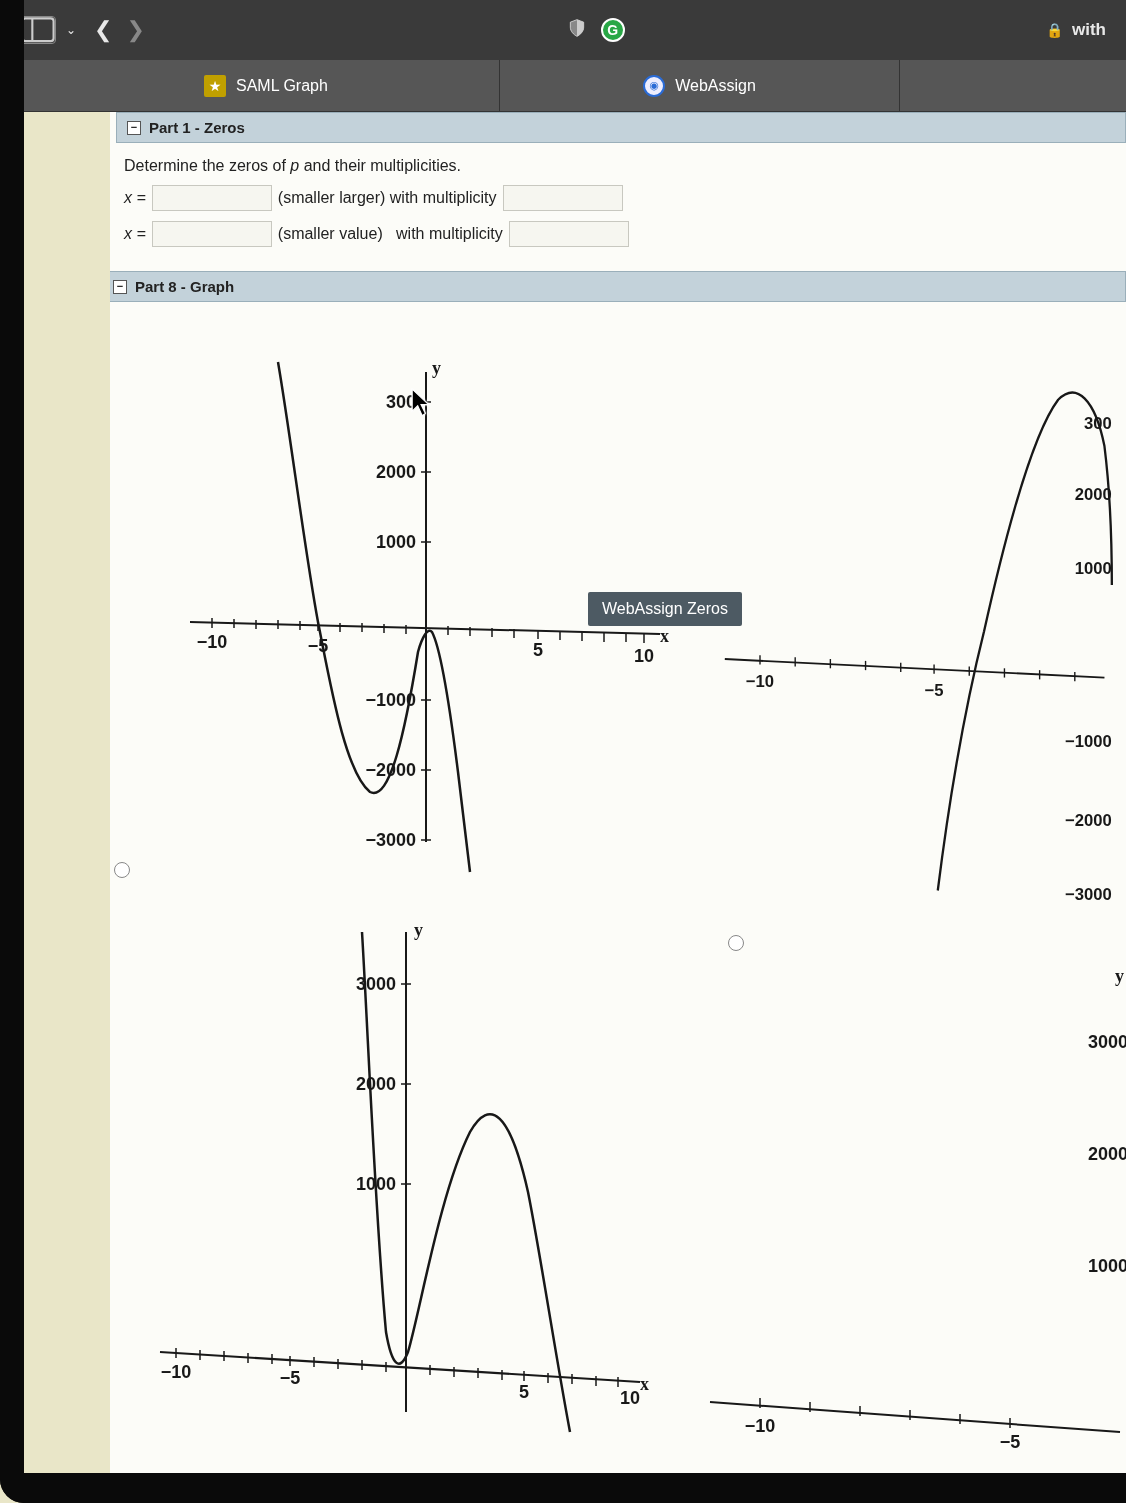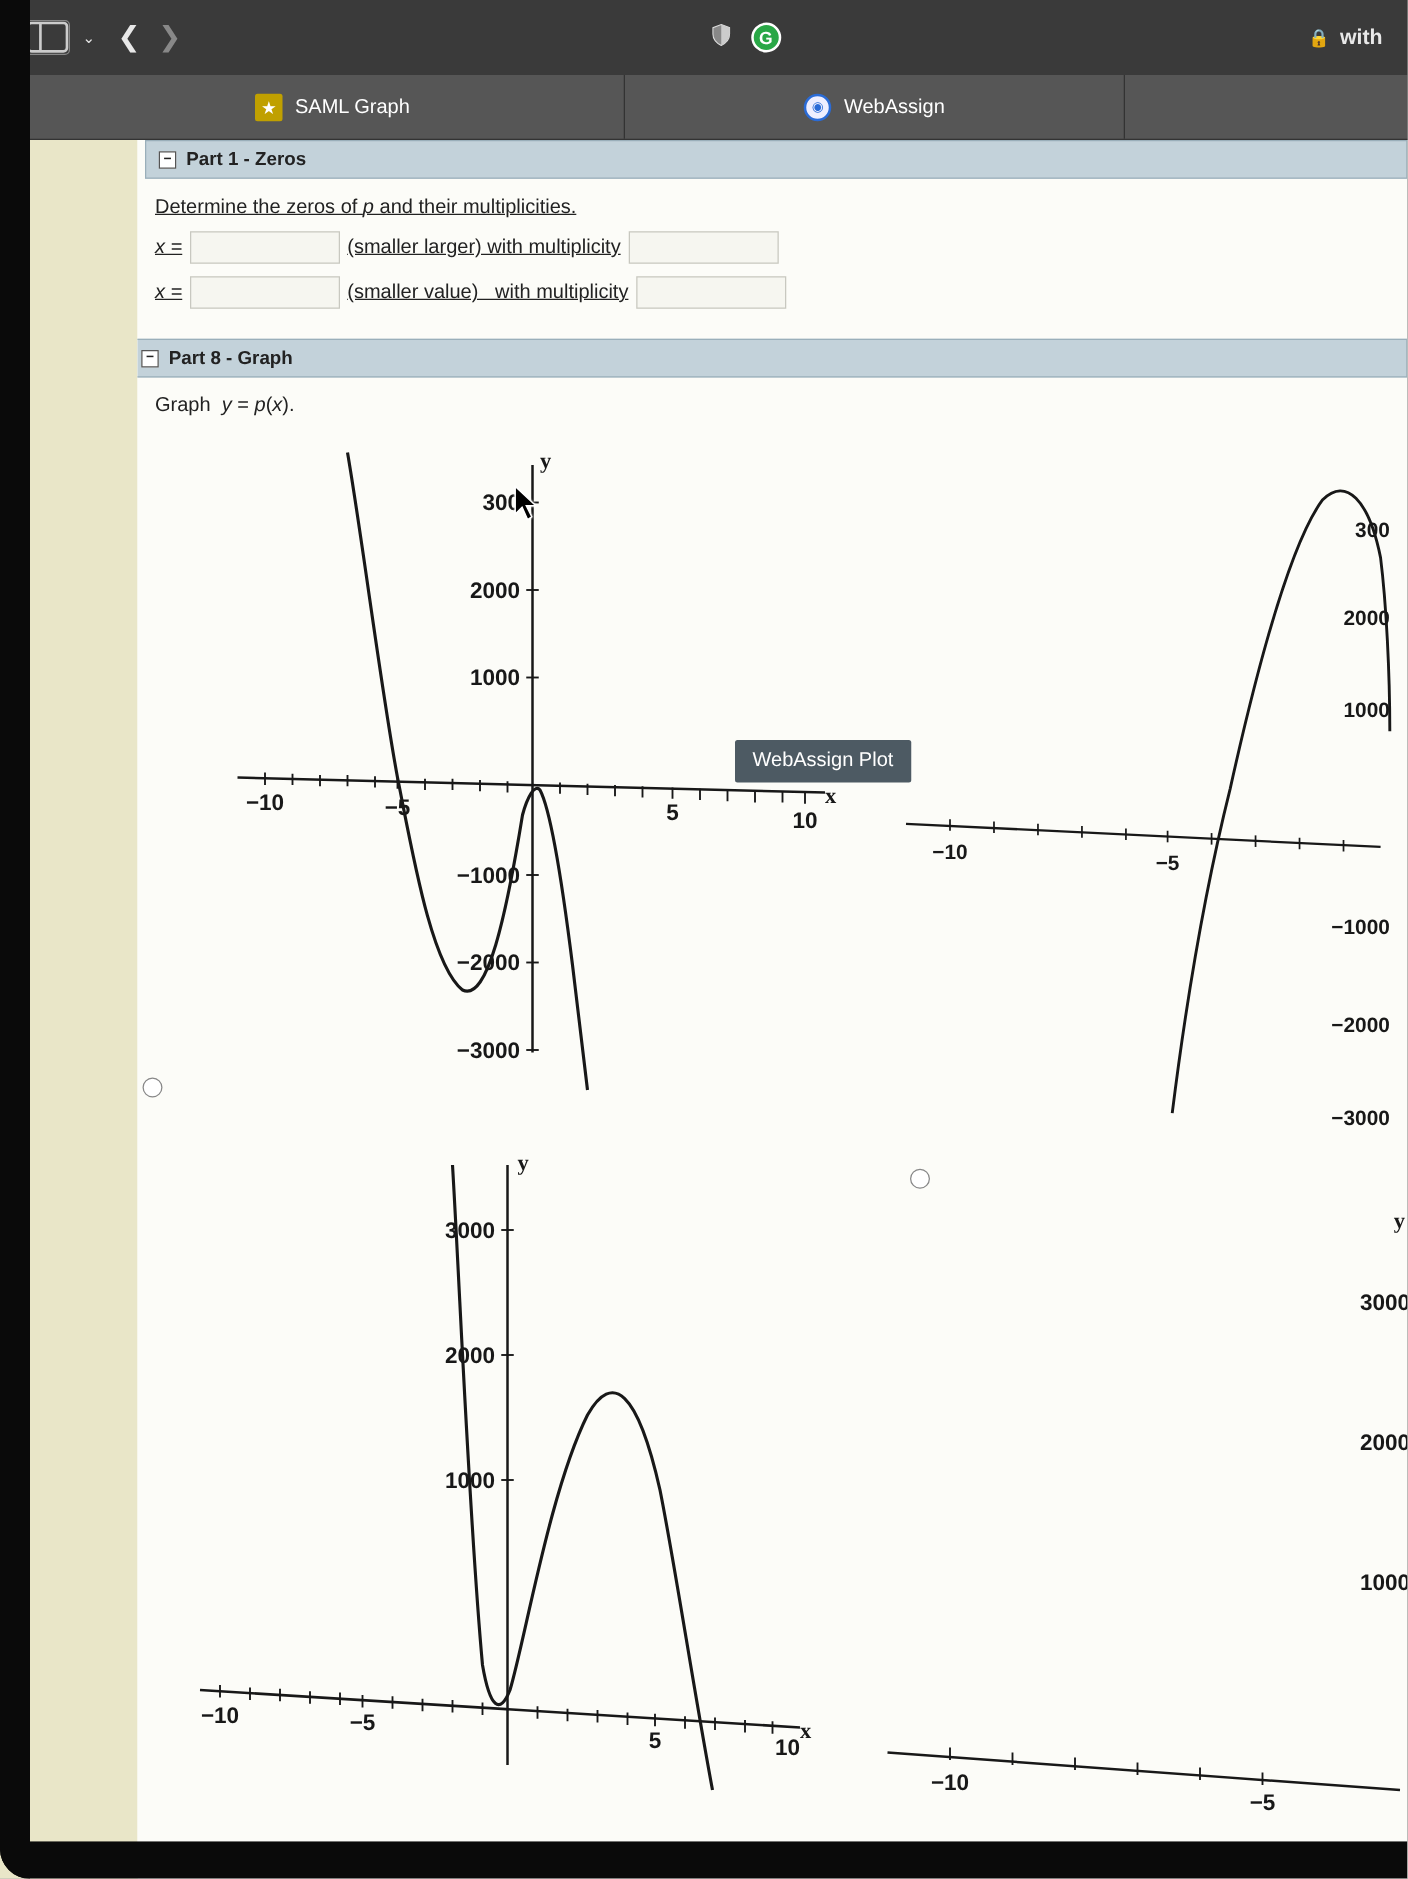--- a/index.html
+++ b/index.html
@@ -92,21 +92,20 @@
     width: 14px; height: 14px;
     border: 1px solid #555;
     display: flex; align-items: center; justify-content: center;
     font-size: 11px; line-height: 1;
     background: #fff;
   }
   .part3-body {
     padding: 14px 14px 24px 14px;
     font-size: 16px;
     color: #222;
-    text-decoration: underline;
   }
   .prompt-line {
     display: flex; align-items: center; gap: 6px;
     margin-top: 10px;
   }
   .answer-box {
     width: 120px; height: 26px;
     background: #f6f6f0;
     border: 1px solid #c8c8c0;
   }
@@ -230,28 +229,25 @@
         <span style="white-space:pre;">(smaller value)   with multiplicity</span>
         <span class="answer-box"></span>
       </div>
     </div>
 
     <div class="section-header" style="margin-left:-8px;">
       <span class="collapse-box">−</span>
       <span>Part 8 - Graph</span>
     </div>
     <div class="part4-body">
-      <div>
-        Graph &nbsp;<span class="italic">y</span> = <span class="italic">p</span>(<span class="italic">x</span>).
-      </div>
 
       <span class="radio-dot" style="left:4px; top:560px;"></span>
       <span class="radio-dot" style="left:618px; top:633px;"></span>
 
-      <div class="tooltip" style="left:478px; top:290px;">WebAssign Plot</div>
+      <div class="tooltip" style="left:478px; top:290px;">WebAssign Zeros</div>
 
       <div class="plot" style="left:40px; top:50px;">
         <svg viewBox="0 0 520 500">
 
           <line class="axis-line" x1="40" y1="270" x2="510" y2="282"></line>
           <line class="axis-line" x1="276" y1="20" x2="276" y2="490"></line>
           <text class="axis-label" x="282" y="22">y</text>
           <text class="axis-label" x="510" y="290">x</text>
 
           <g class="tick-label">

